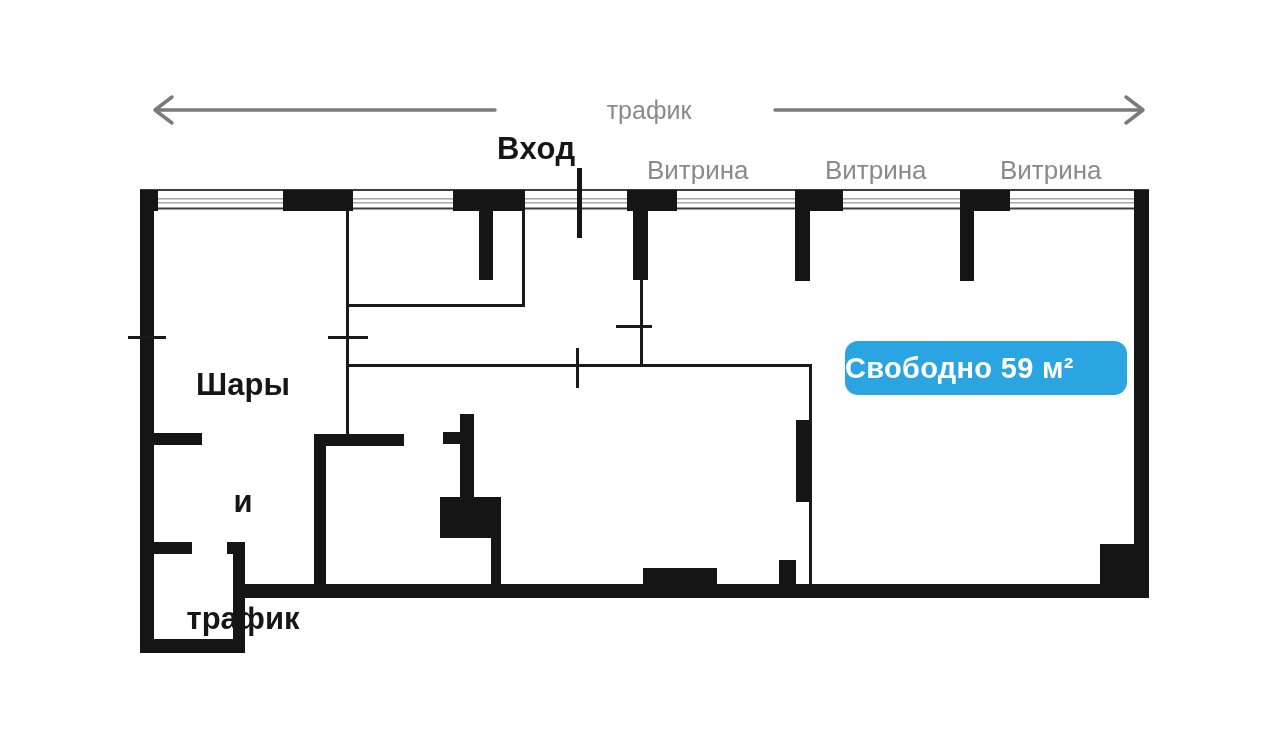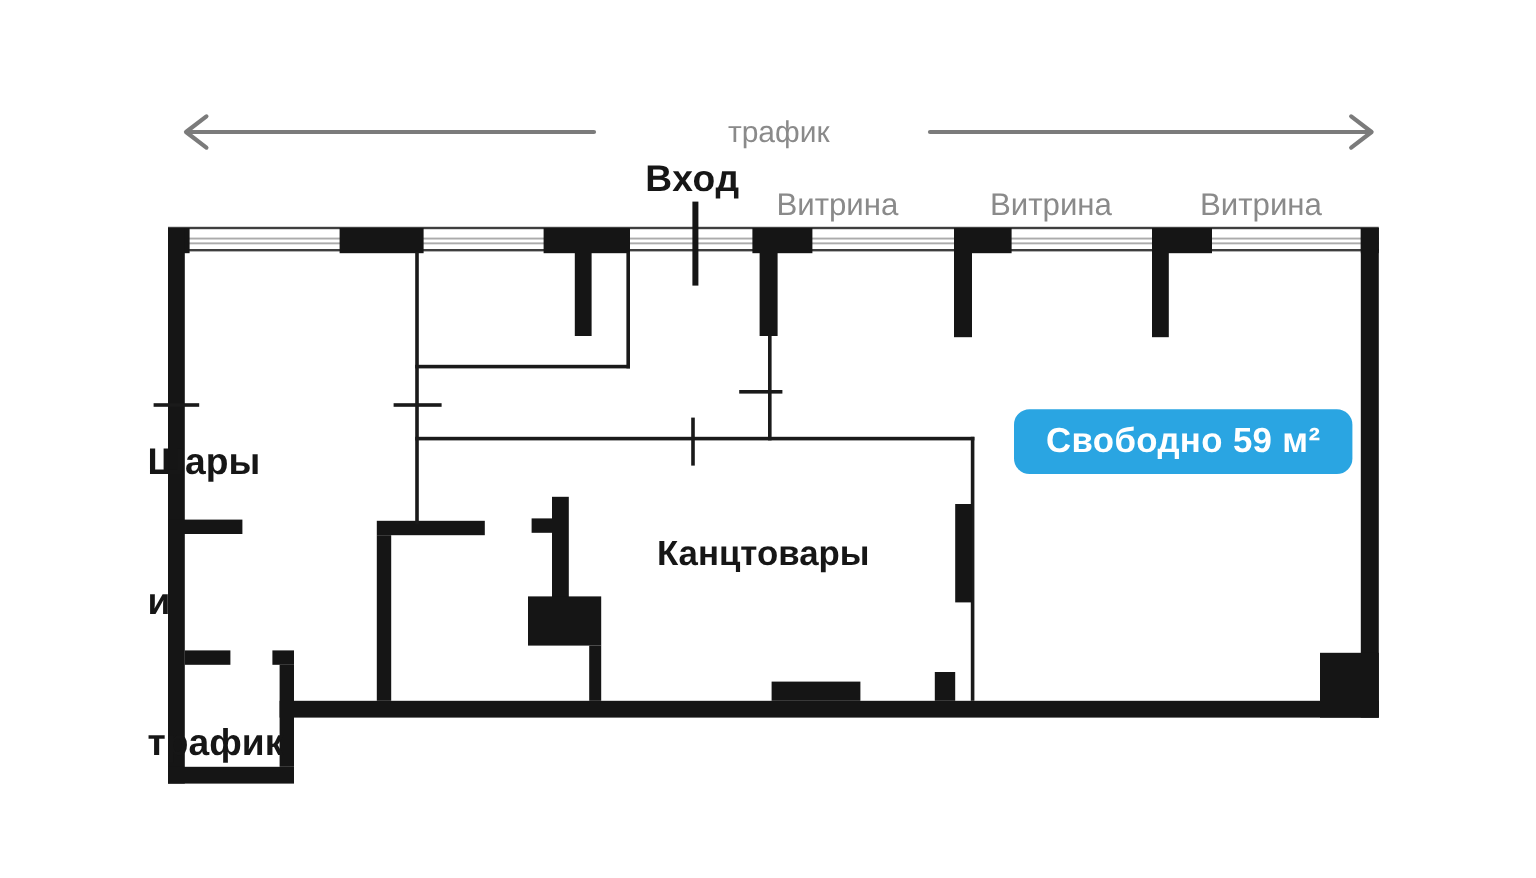--- a/index.html
+++ b/index.html
@@ -5,31 +5,31 @@
   html,body{margin:0;padding:0;background:#ffffff;}
   #stage{
     position:relative;width:1280px;height:732px;background:#ffffff;overflow:hidden;
     font-family:"Liberation Sans", sans-serif;
   }
   #plan-svg{position:absolute;left:0;top:0;}
   .txt{position:absolute;white-space:pre;}
   .muted{color:#8a8a8a;font-weight:400;}
   .hdr{color:#161616;font-weight:700;}
   .traffic-label{left:569px;top:96px;width:160px;text-align:center;font-size:25px;}
-  .entrance-label{left:497px;top:131px;width:160px;text-align:center;font-size:31px;letter-spacing:.5px;}
+  .entrance-label{left:497px;top:131px;width:160px;text-align:left;font-size:31px;letter-spacing:.5px;}
   .showcase{top:155px;width:180px;text-align:left;font-size:26px;}
   .showcase.s1{left:647px;}
   .showcase.s2{left:825px;}
   .showcase.s3{left:1000px;}
-  .room-balloons{left:123px;top:287px;width:240px;text-align:left;font-size:31px;line-height:39px;}
+  .room-balloons{left:123px;top:287px;width:240px;text-align:center;font-size:31px;line-height:39px;}
   .room-repair{left:355px;top:231px;width:220px;text-align:left;font-size:21px;line-height:26px;}
   .room-stationery{left:516px;top:446px;width:240px;text-align:center;font-size:29px;}
   .badge{
     position:absolute;left:845px;top:341px;width:282px;height:54px;border-radius:13px;
-    background:#2aa5e2;display:flex;align-items:center;justify-content:center;
+    background:#2aa5e2;display:flex;align-items:center;justify-content:flex-start;
     color:#ffffff;font-size:29px;font-weight:700;letter-spacing:.3px;
   }
 </style>
 </head>
 <body>
 
 <div id="stage">
 
   <svg id="plan-svg" viewBox="0 0 1280 732" width="1280" height="732">
 
@@ -118,19 +118,18 @@
   <div class="txt muted showcase s2">Витрина</div>
   <div class="txt muted showcase s3">Витрина</div>
 
   <div class="txt hdr room-balloons">
     <div>Шары</div>
     <div>и</div>
     <div>трафик</div>
   </div>
 
 
-  <div class="txt hdr room-stationery">Канцтовары</div>
 
   <div class="badge" style="background: rgb(42, 165, 226); color: rgb(255, 255, 255);">
     <span>Свободно 59 м²</span>
   </div>
 
 </div>
 
 </body></html>

